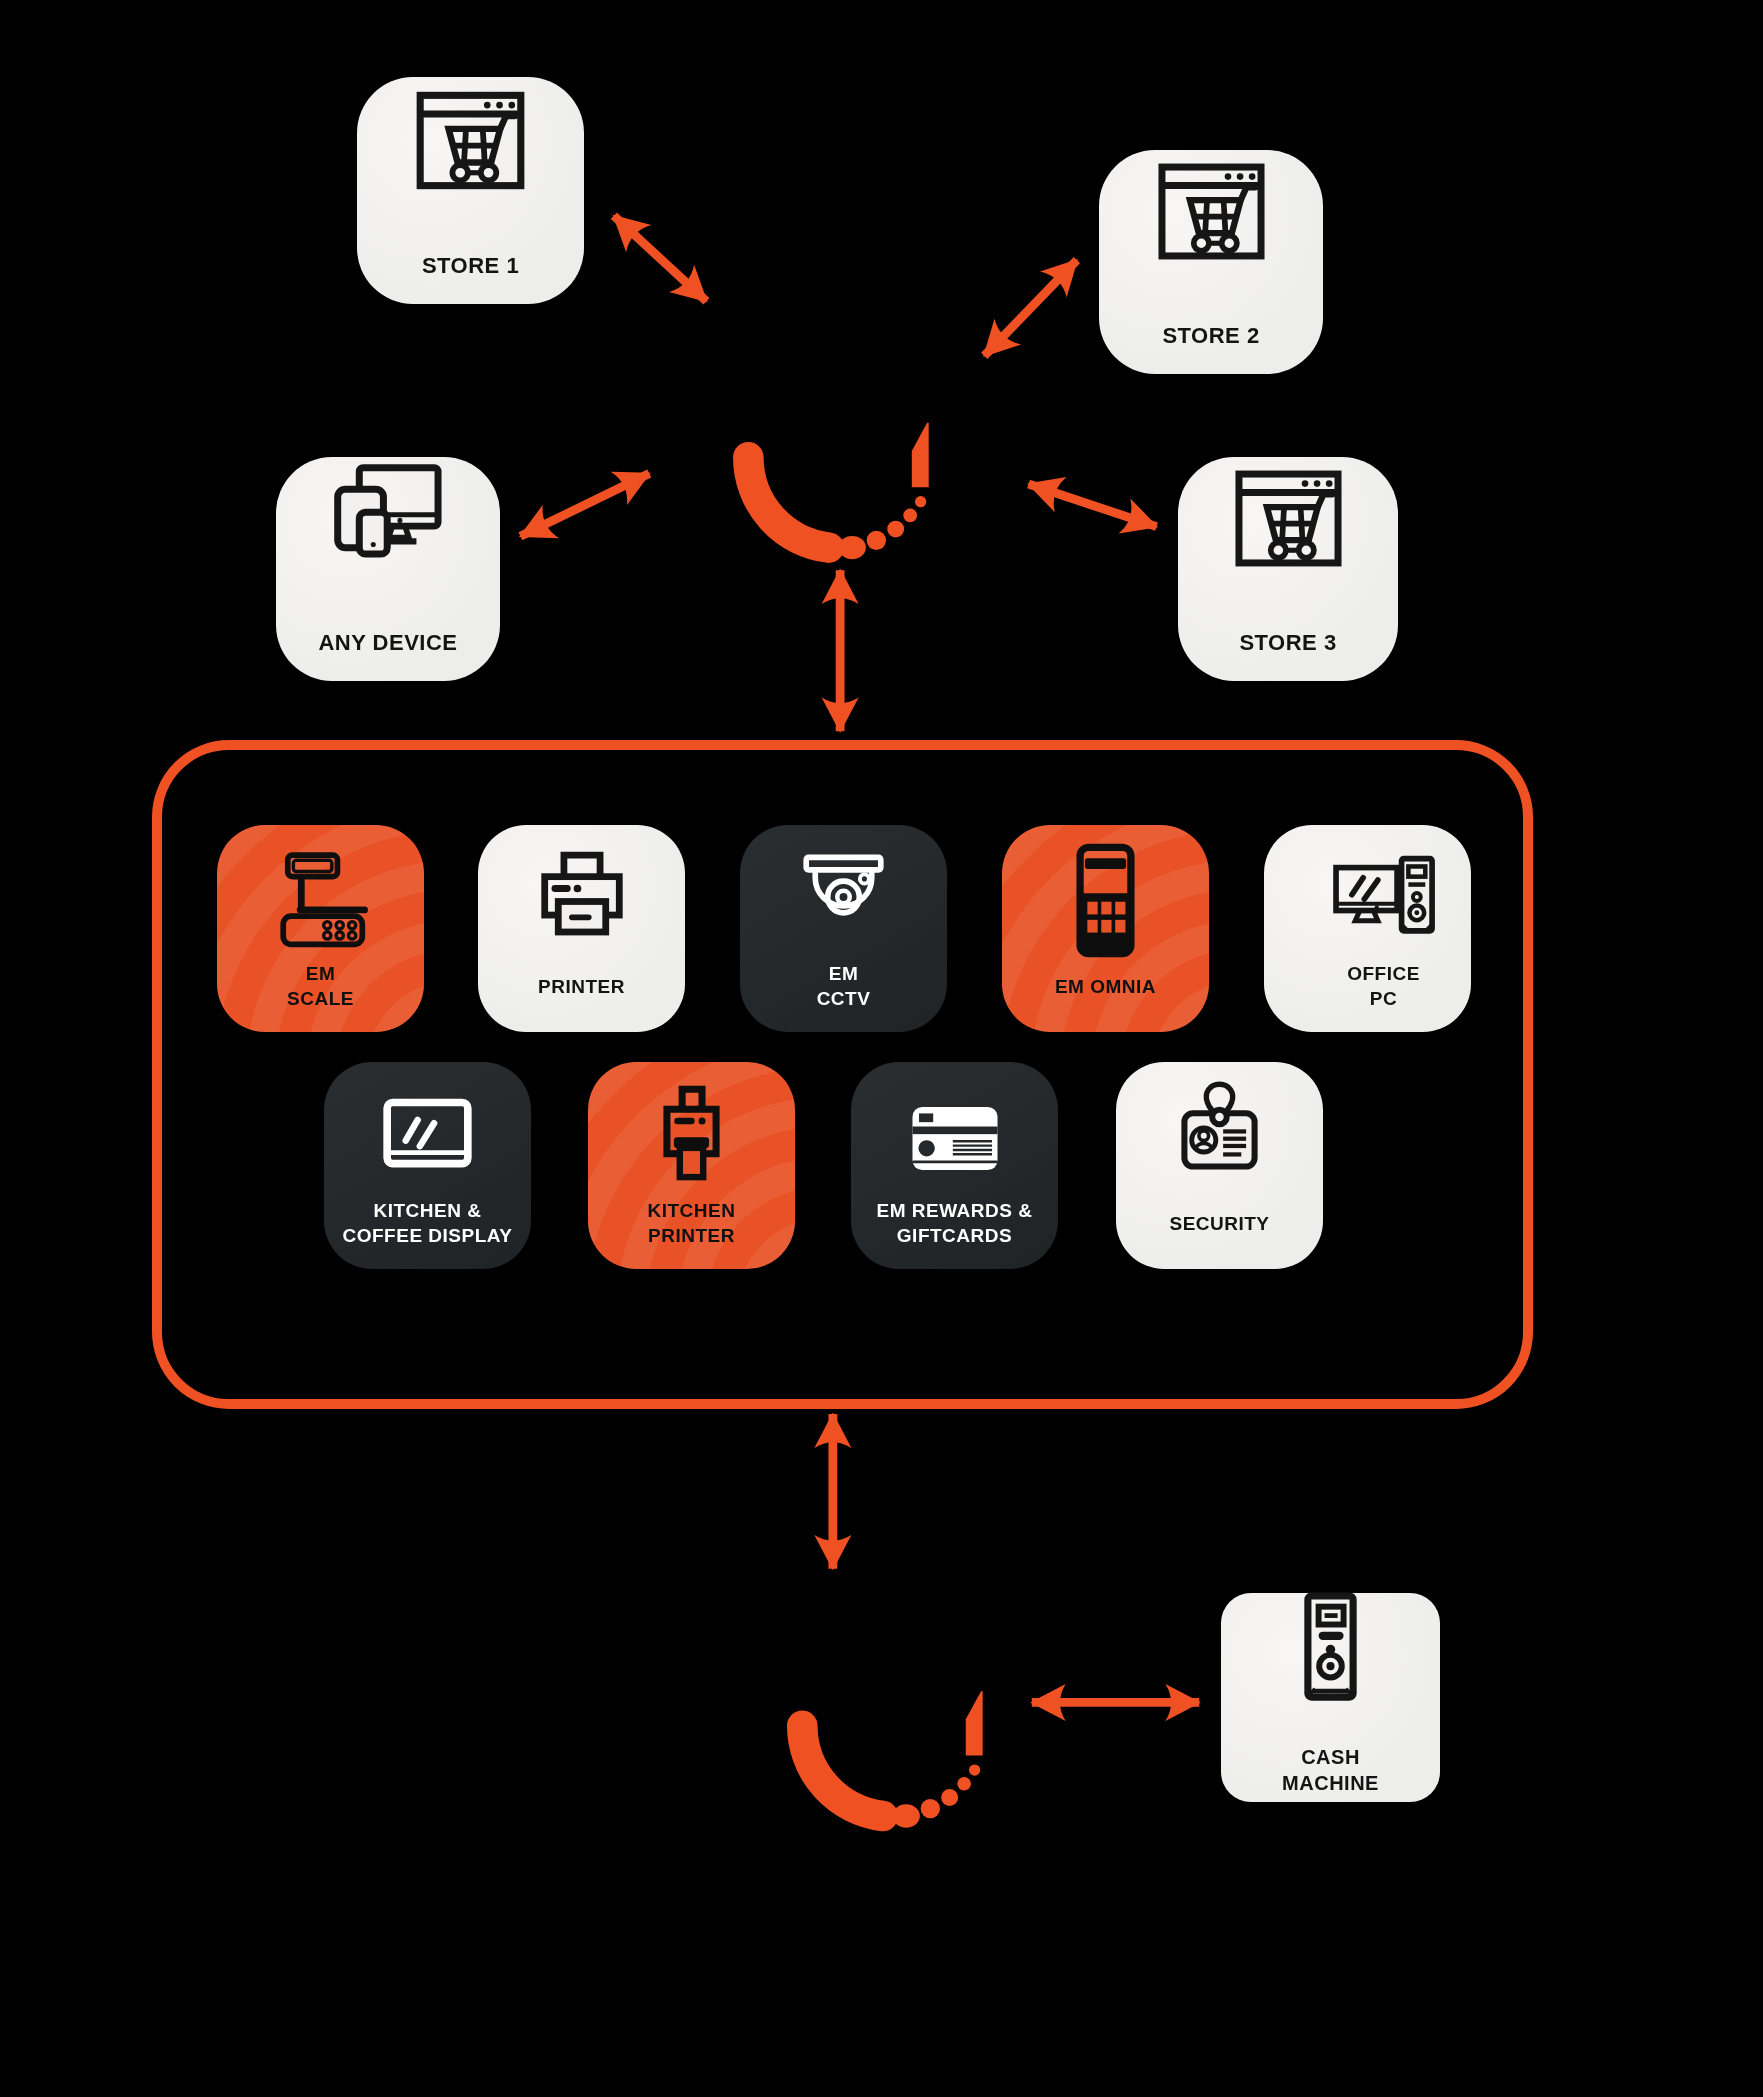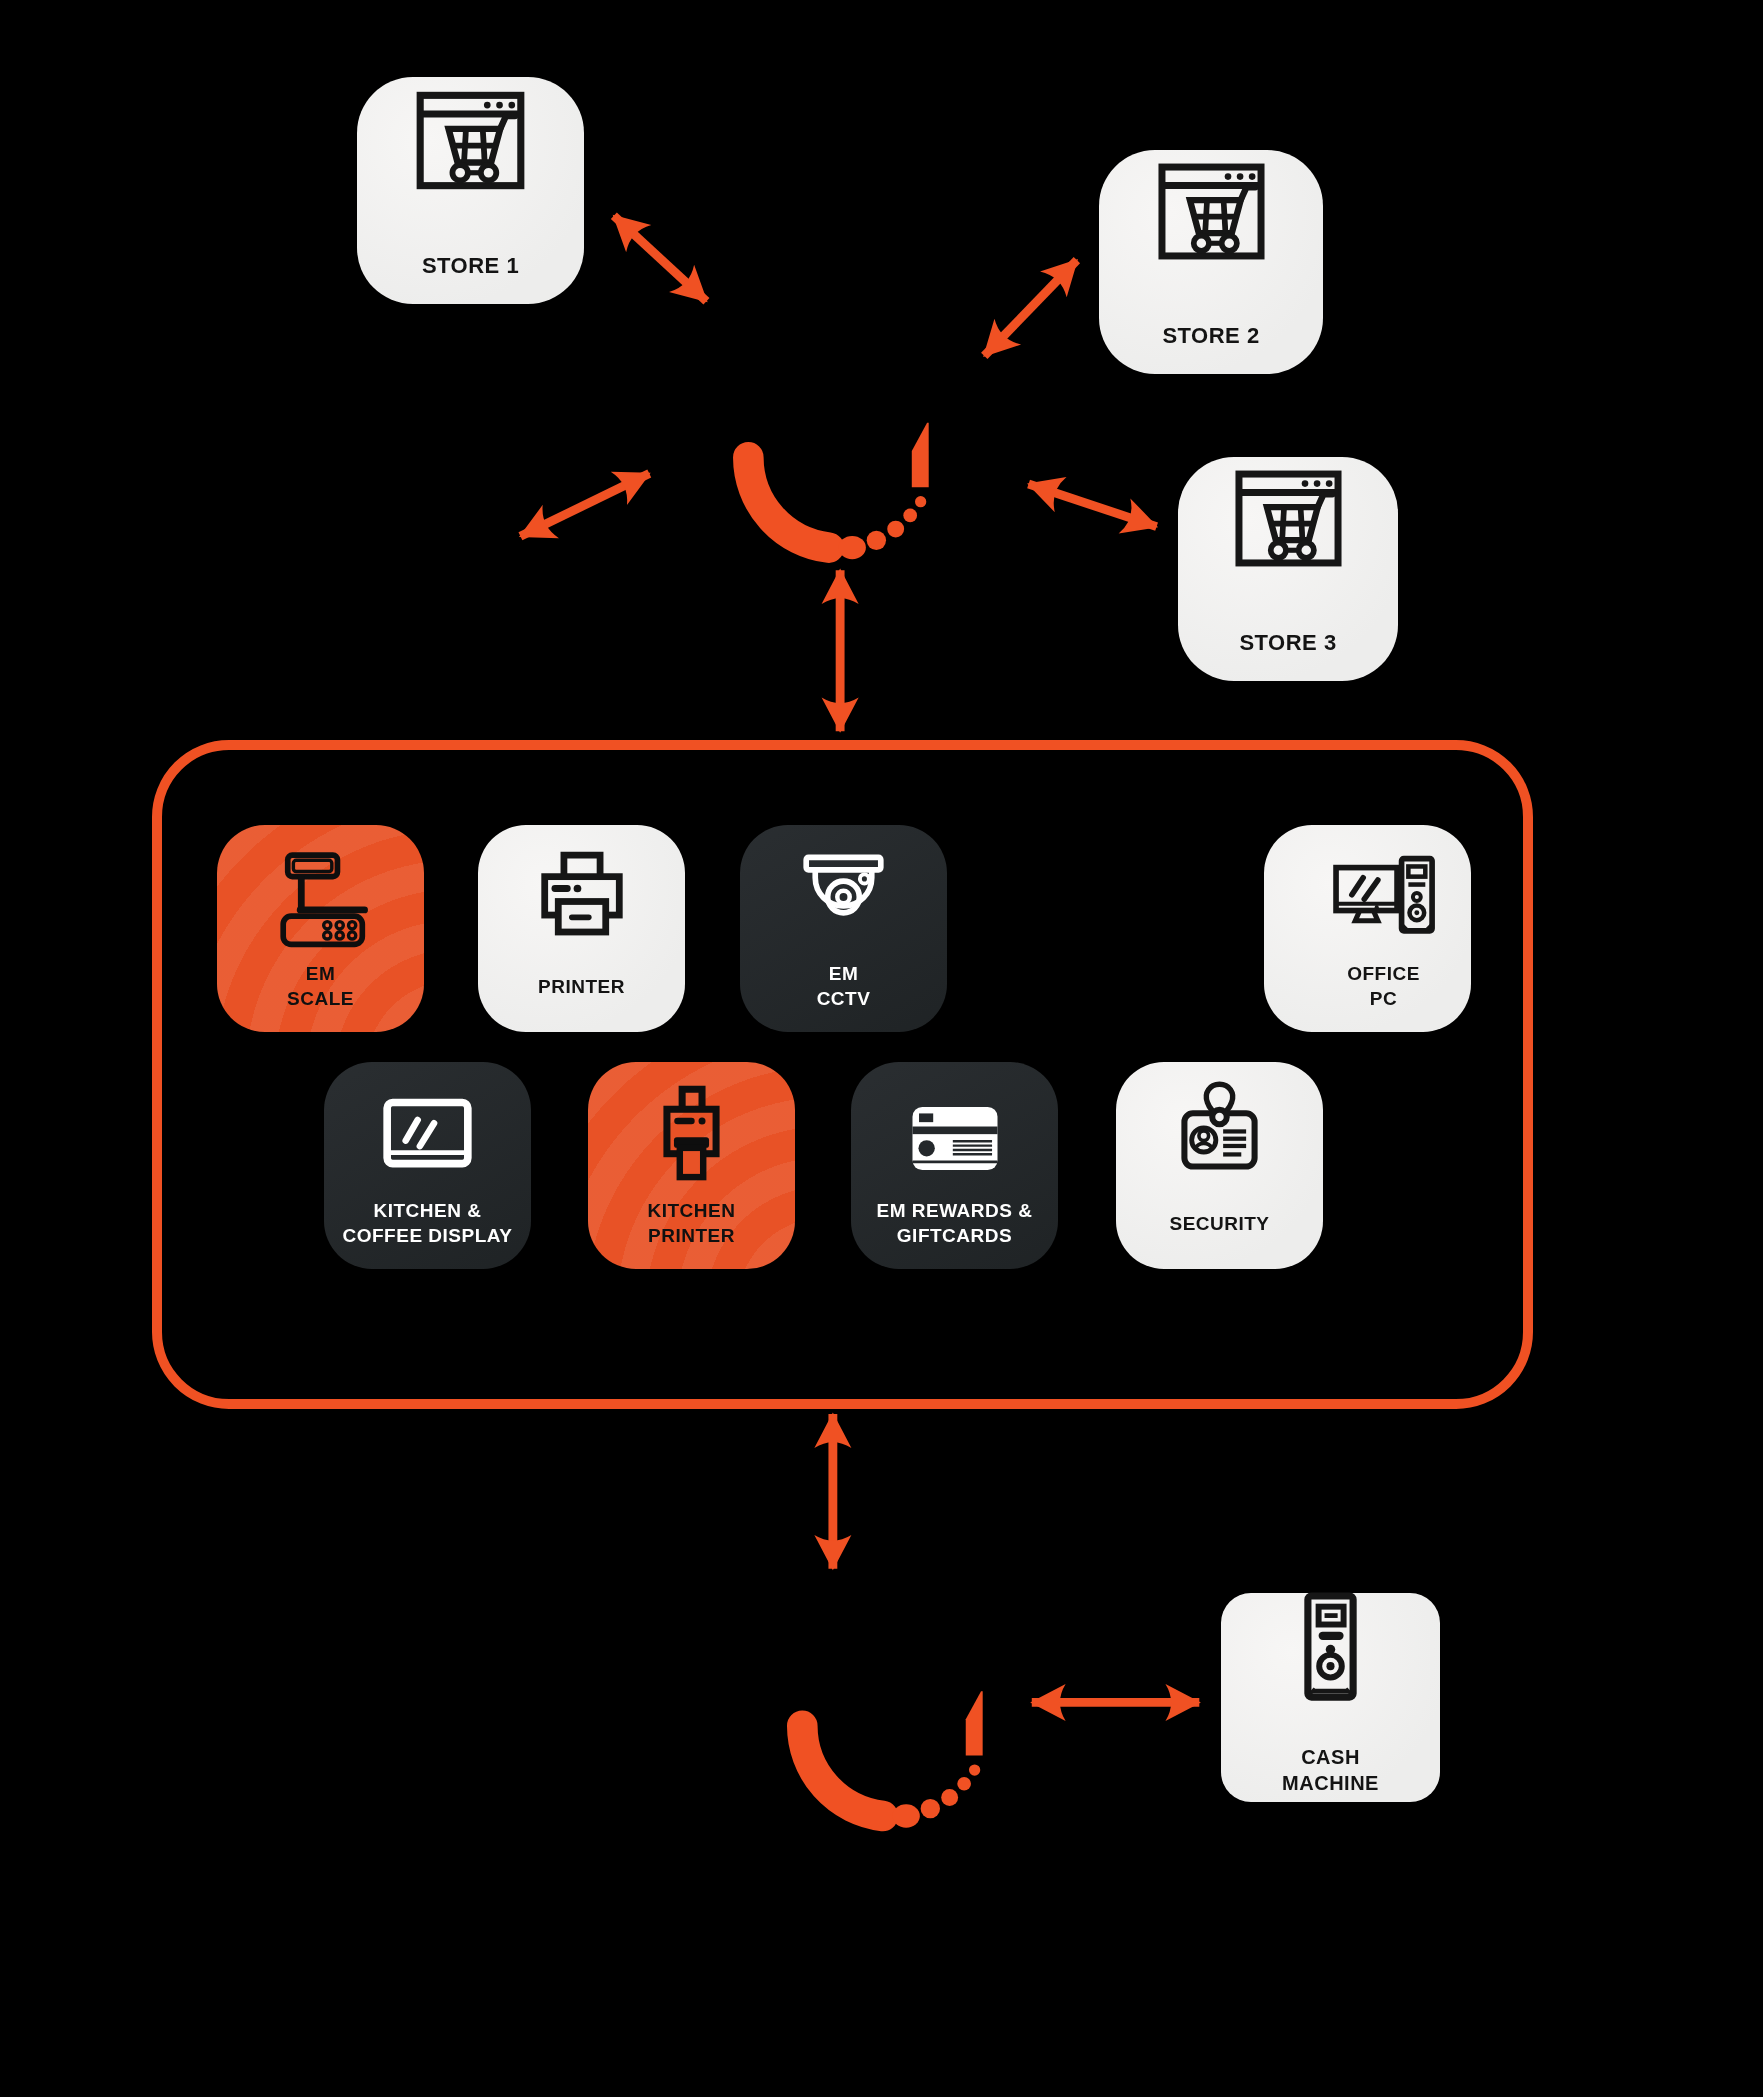--- a/index.html
+++ b/index.html
@@ -107,20 +107,36 @@
         <line x1="35.5" y1="54" x2="70.5" y2="54" stroke-width="4.5"></line>
         <path d="M73,41 l4.5,-10 h7" stroke-width="5" stroke-linecap="round" stroke-linejoin="round"></path>
         <circle cx="42" cy="75" r="6" stroke-width="4.5"></circle>
         <circle cx="64" cy="75" r="6" stroke-width="4.5"></circle>
         <line x1="48" y1="75" x2="58" y2="75" stroke-width="4"></line>
       </svg>
     </div>
     <div class="tile-label">STORE 2</div>
   </div>
 
+  <div class="tile light big" style="left:276px;top:457px;width:224px;height:224px;">
+    <div class="icon-wrap">
+      <svg class="ic" width="127" height="127" viewBox="0 0 100 100" fill="none" stroke="currentColor">
+        <rect x="27" y="10" width="62" height="46" rx="3" stroke-width="5.5"></rect>
+        <line x1="27" y1="47" x2="89" y2="47" stroke-width="4"></line>
+        <circle cx="59" cy="51.5" r="2" fill="currentColor" stroke="none"></circle>
+        <path d="M53,56 h10 l3,9 h-16 z" stroke-width="4.5"></path>
+        <line x1="47" y1="68" x2="72" y2="68" stroke-width="5"></line>
+        <rect x="10" y="27" width="36" height="46" rx="6" fill="#F2F1F0" stroke-width="5.5"></rect>
+        <circle cx="28" cy="64" r="2" fill="currentColor" stroke="none"></circle>
+        <rect x="27" y="45" width="22" height="33" rx="5" fill="#F2F1F0" stroke-width="5.5"></rect>
+        <circle cx="38" cy="70.5" r="2" fill="currentColor" stroke="none"></circle>
+      </svg>
+    </div>
+    <div class="tile-label">ANY DEVICE</div>
+  </div>
 
   <div class="tile light big" style="left:1178px;top:457px;width:220px;height:224px;">
     <div class="icon-wrap">
       <svg class="ic" width="127" height="127" viewBox="0 0 100 100" fill="none" stroke="currentColor">
         <rect x="11" y="15" width="78" height="70" stroke-width="5.5"></rect>
         <line x1="11" y1="29.5" x2="89" y2="29.5" stroke-width="5.5"></line>
         <circle cx="63" cy="22.5" r="2.6" fill="currentColor" stroke="none"></circle>
         <circle cx="72.5" cy="22.5" r="2.6" fill="currentColor" stroke="none"></circle>
         <circle cx="82" cy="22.5" r="2.6" fill="currentColor" stroke="none"></circle>
         <path d="M33,41 h40 l-7,26 h-26 z" stroke-width="5"></path>
@@ -179,20 +195,36 @@
         <path d="M25,22 v7 a25,25 0 0 0 50,0 v-7" stroke-width="5"></path>
         <circle cx="50" cy="46" r="14" stroke-width="5"></circle>
         <circle cx="50" cy="46" r="5.5" stroke-width="4"></circle>
         <circle cx="68.5" cy="30" r="4" stroke-width="3.5"></circle>
       </svg>
     </div>
     <div class="tile-label">EM
 CCTV</div>
   </div>
 
+  <div class="tile orange hub-tile" style="left:1002px;top:825px;width:207px;height:207px;">
+    <div class="icon-wrap">
+      <svg class="ic" width="121" height="121" viewBox="0 0 100 100" fill="none" stroke="currentColor">
+        <rect x="29" y="6" width="42" height="88" rx="7" stroke-width="6"></rect>
+        <rect x="33" y="15" width="34" height="9" rx="2" fill="currentColor" stroke="none"></rect>
+        <path d="M29,44 h42 v43 a7,7 0 0 1 -7,7 h-28 a7,7 0 0 1 -7,-7 z" fill="currentColor" stroke="none"></path>
+        <rect x="35" y="51" width="8.5" height="10.5" fill="#E85226" stroke="none"></rect>
+        <rect x="46.5" y="51" width="8.5" height="10.5" fill="#E85226" stroke="none"></rect>
+        <rect x="58" y="51" width="8.5" height="10.5" fill="#E85226" stroke="none"></rect>
+        <rect x="35" y="66" width="8.5" height="10.5" fill="#E85226" stroke="none"></rect>
+        <rect x="46.5" y="66" width="8.5" height="10.5" fill="#E85226" stroke="none"></rect>
+        <rect x="58" y="66" width="8.5" height="10.5" fill="#E85226" stroke="none"></rect>
+      </svg>
+    </div>
+    <div class="tile-label">EM OMNIA</div>
+  </div>
 
   <div class="tile light hub-tile" style="left:1264px;top:825px;width:207px;height:207px;padding-left:40px;">
     <div class="icon-wrap">
       <svg class="ic" width="121" height="113" viewBox="0 0 100 100" fill="none" stroke="currentColor">
         <rect x="8" y="20" width="54" height="38" stroke-width="5"></rect>
         <line x1="22" y1="44" x2="32" y2="29" stroke-width="5" stroke-linecap="round"></line>
         <line x1="33" y1="48" x2="45" y2="31" stroke-width="5" stroke-linecap="round"></line>
         <line x1="8" y1="52" x2="62" y2="52" stroke-width="3.5"></line>
         <circle cx="44" cy="55" r="1.8" fill="currentColor" stroke="none"></circle>
         <path d="M29,58 h12 l4,9 h-20 z" stroke-width="4.5"></path>

